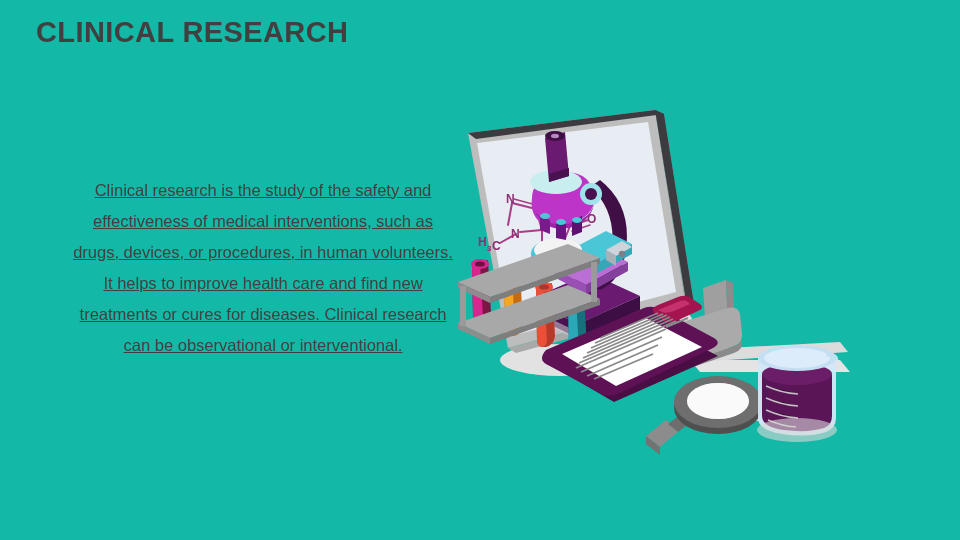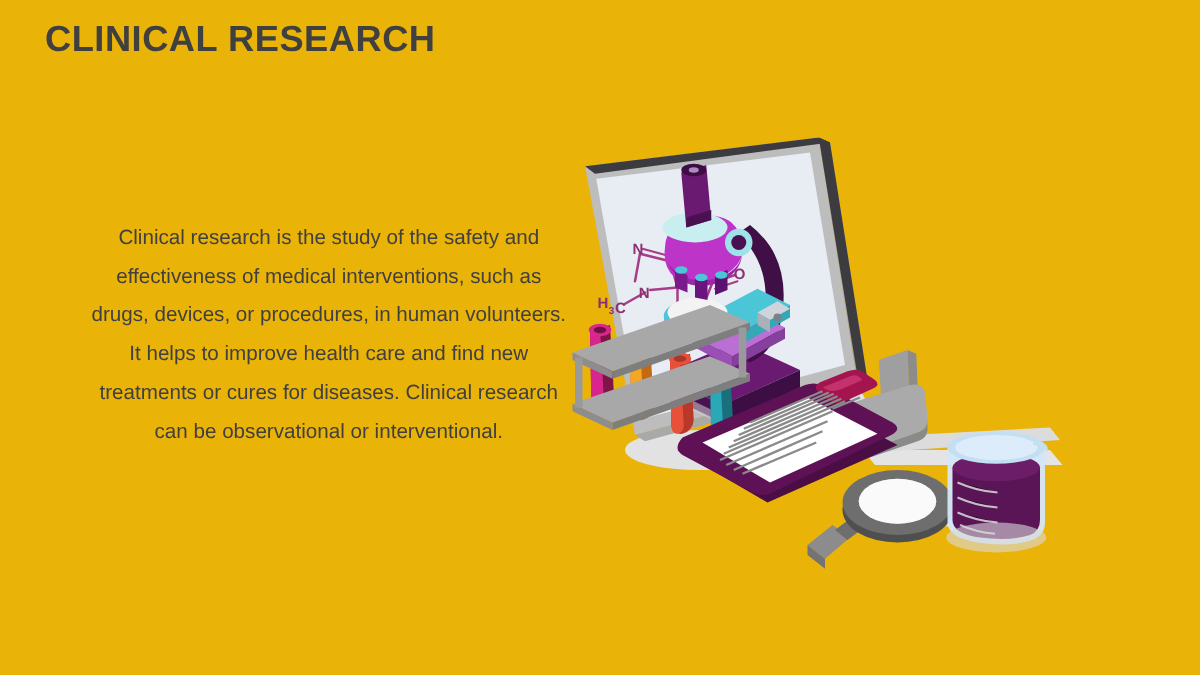--- a/index.html
+++ b/index.html
@@ -3,39 +3,40 @@
 <meta charset="utf-8">
 <style>
   html,body{margin:0;padding:0;}
   body{
     width:960px;height:540px;
     background:#f2f2f2;
     font-family:"Liberation Sans", sans-serif;
     overflow:hidden;
     position:relative;
   }
-  .slide{position:absolute;inset:0;background:#eab308;}
+  .slide{position:absolute;inset:0;background:#14b8a6;}
 
   
   .header{position:absolute;left:36px;top:16px;}
   .title{
     font-size:29px;font-weight:bold;color:#404040;
     letter-spacing:0.4px;line-height:1.15;margin:0;
     white-space:nowrap;
   }
   .subtitle{
     font-size:17px;font-weight:normal;color:#494949;
     margin:9px 0 0 0;line-height:1.15;white-space:nowrap;
   }
 
   
   .body-text{
     position:absolute;left:68px;top:158px;width:390px;
     font-size:16.5px;color:#404040;line-height:31px;
     text-align:center;
+    text-decoration:underline;
   }
 
   
   .illus{position:absolute;left:450px;top:110px;width:420px;height:370px;}
   .illus svg{display:block;}
 </style>
 </head>
 <body>
 
 <div class="slide">

